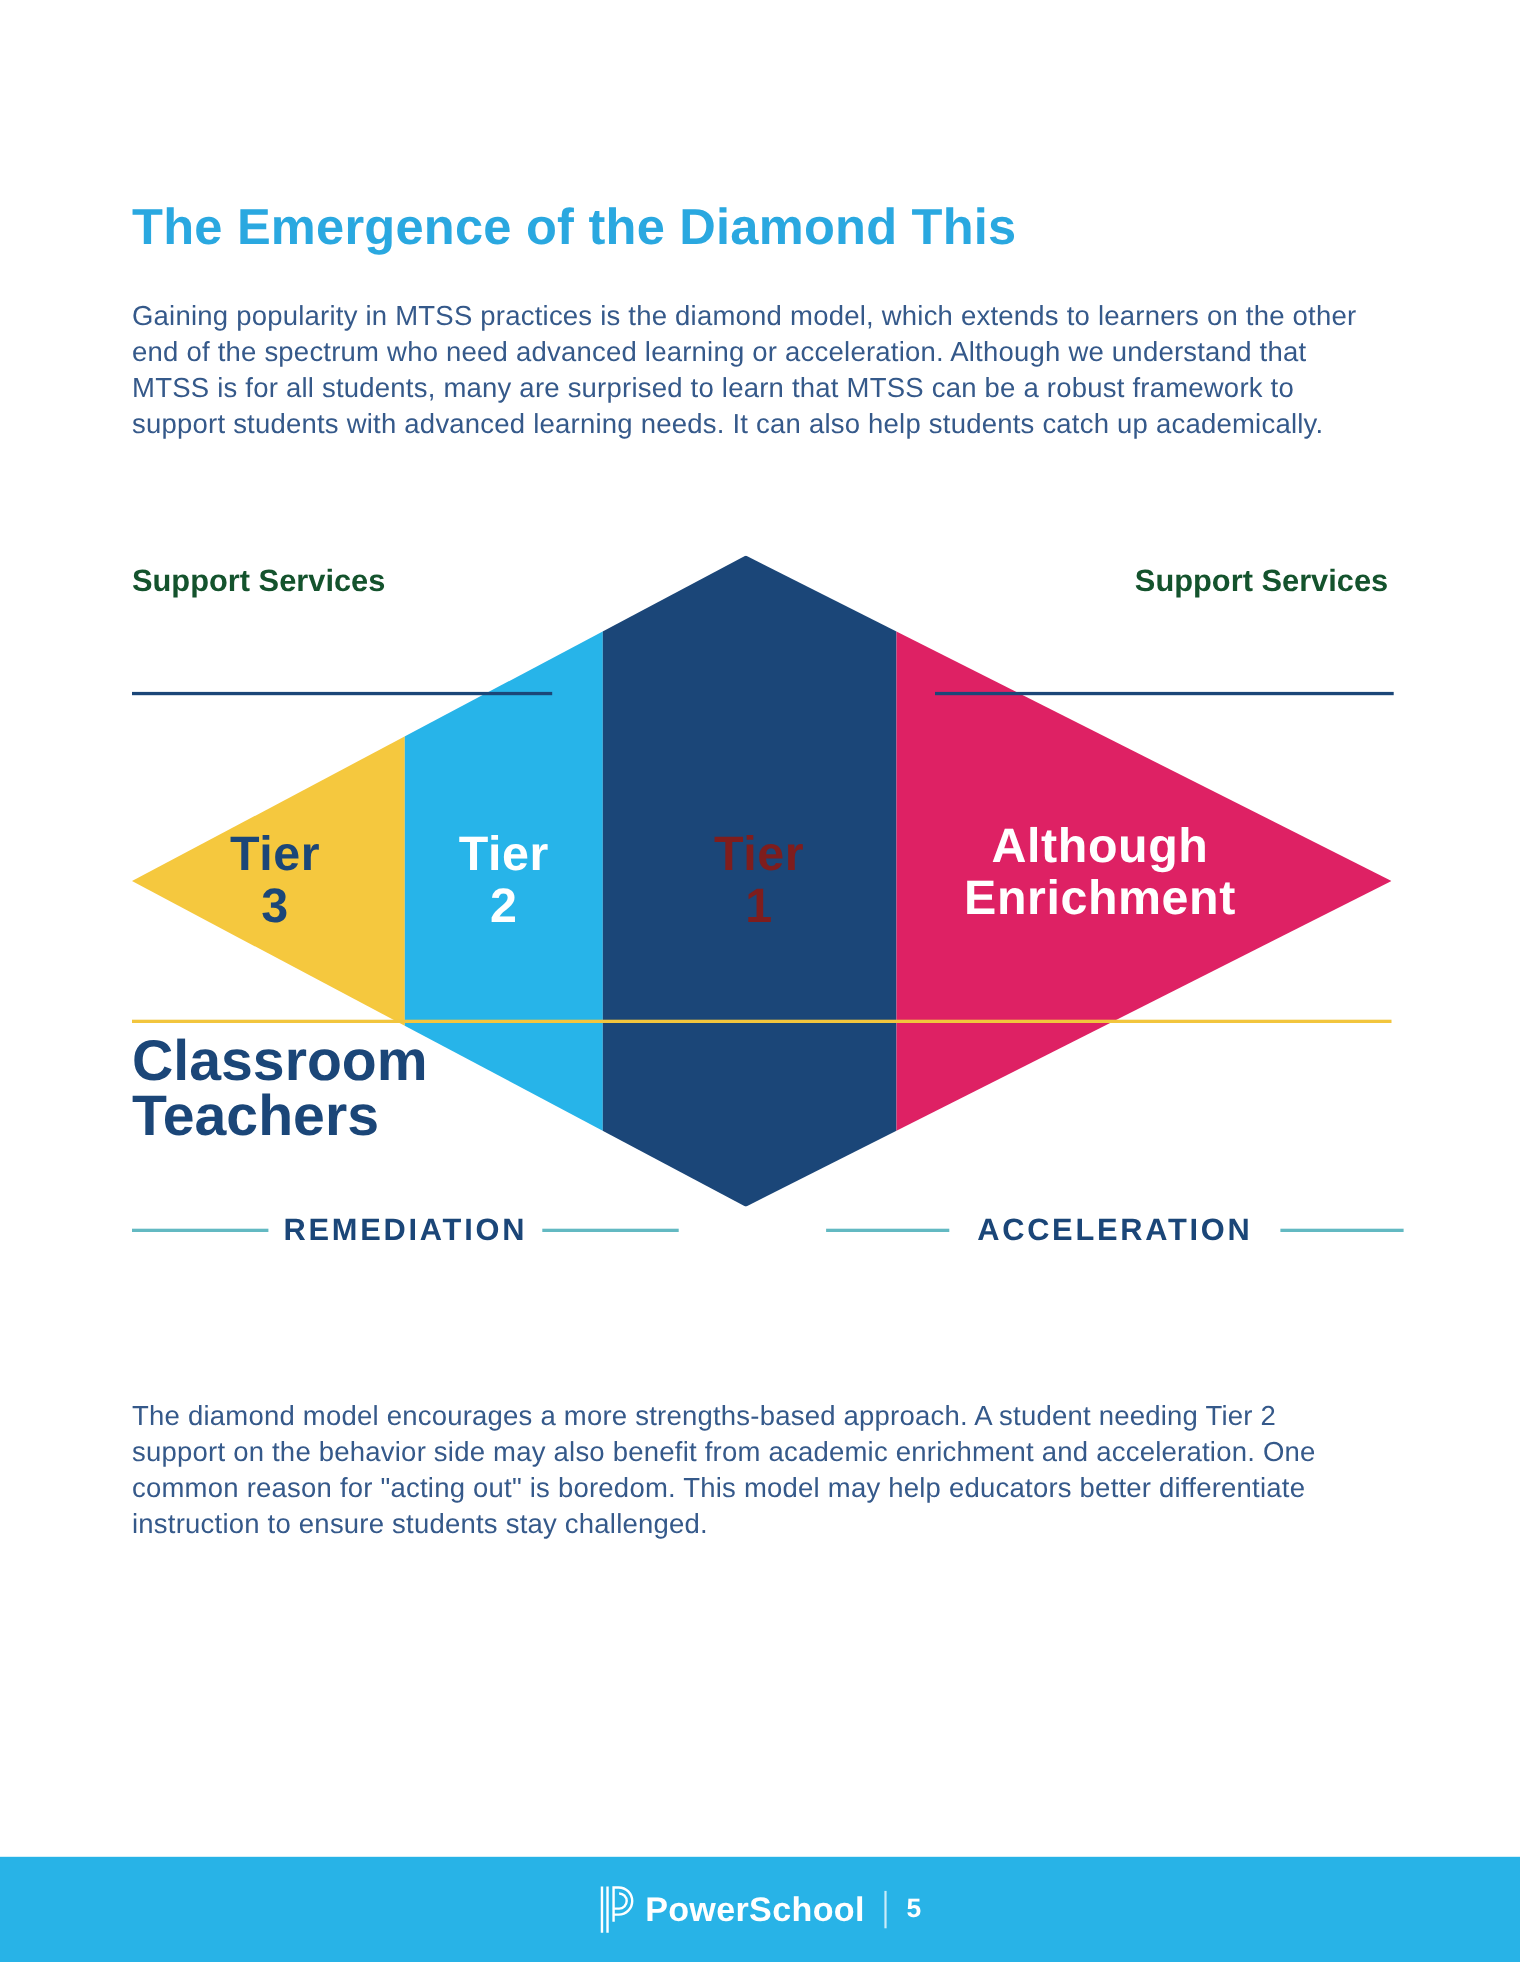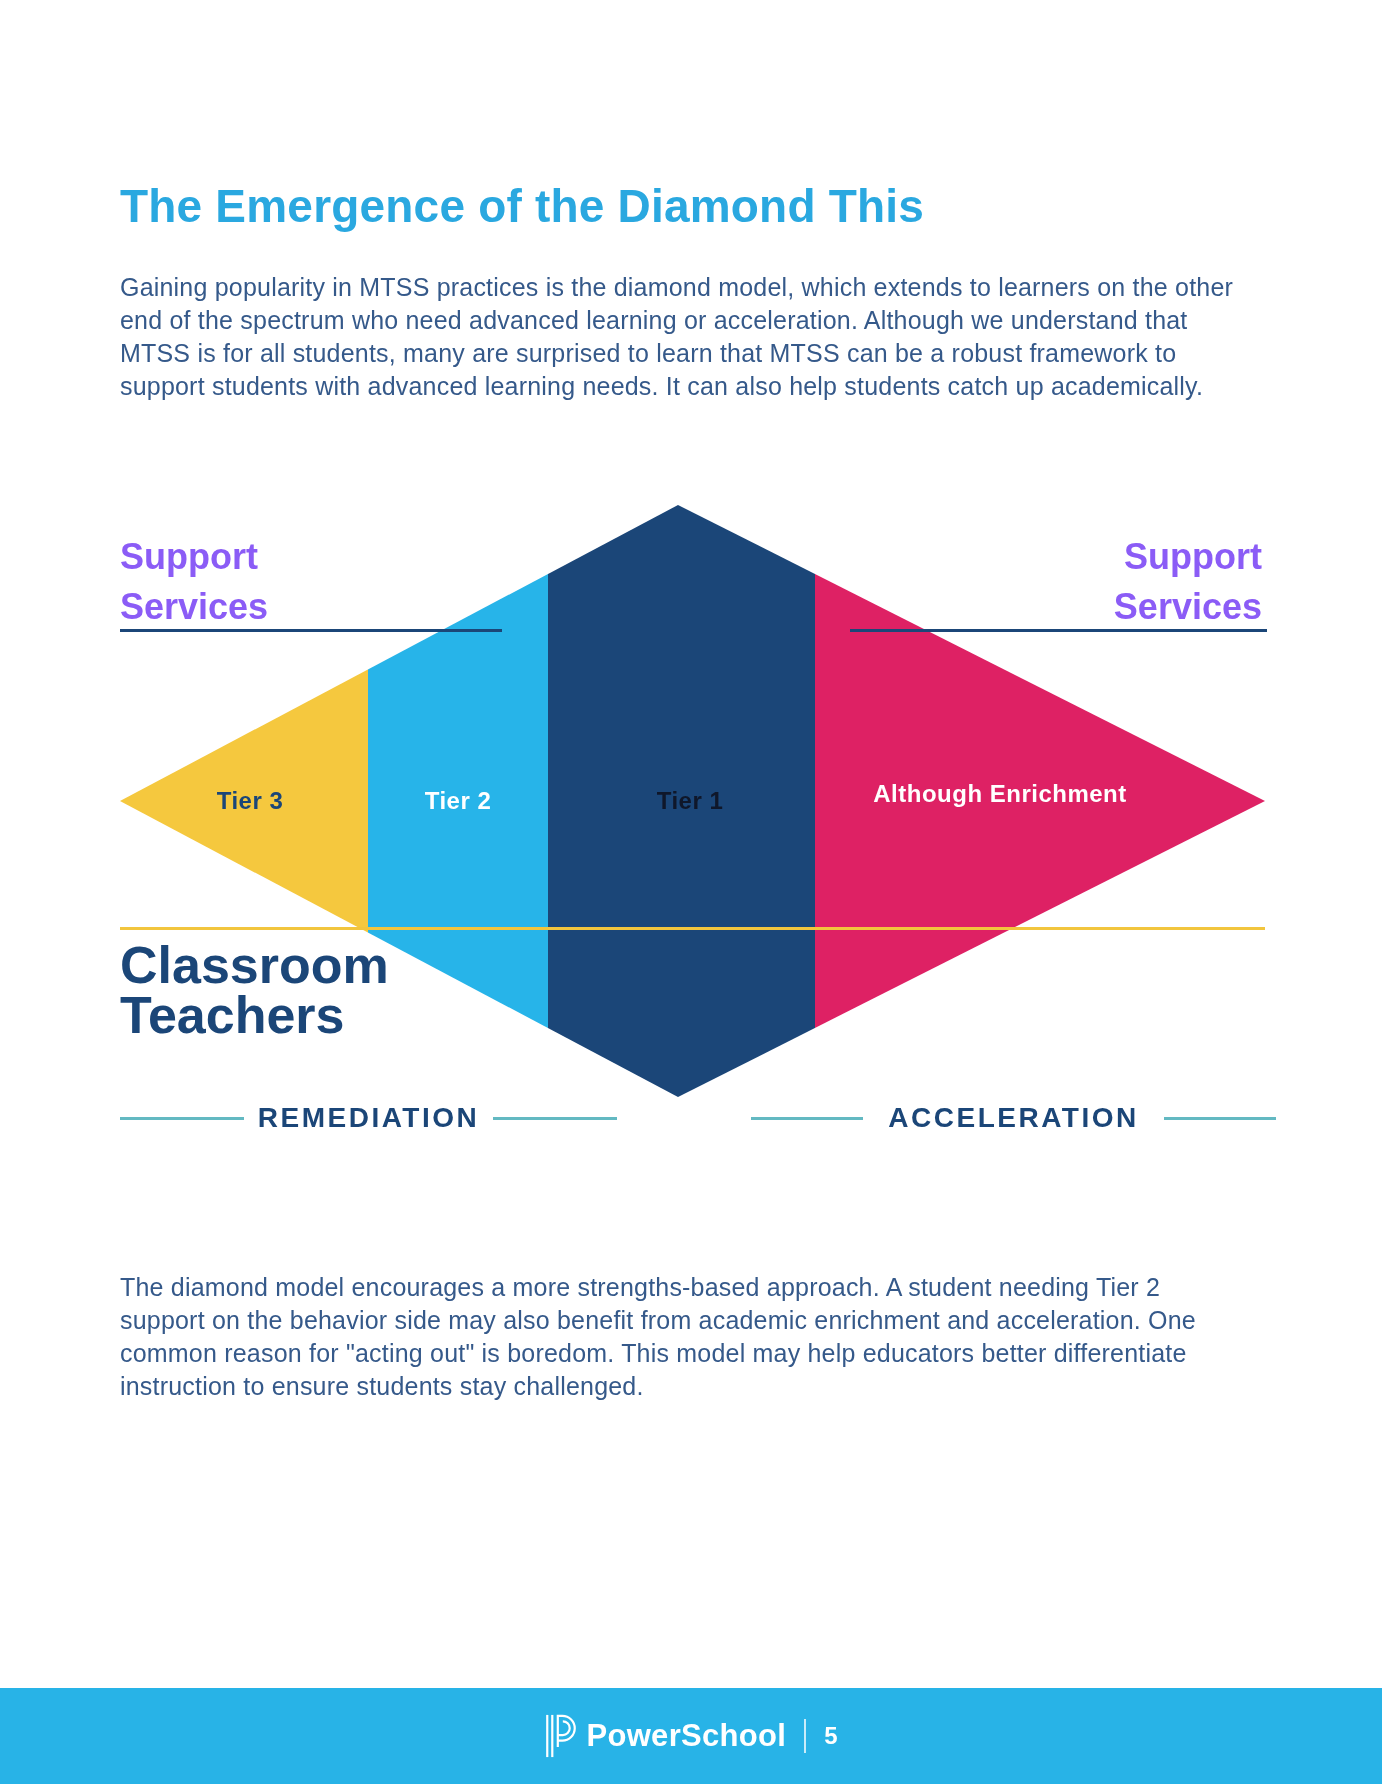--- a/index.html
+++ b/index.html
@@ -16,22 +16,22 @@
   }
   .body-para{
     position:absolute;left:120px;width:1125px;
     font-size:25px;line-height:33px;color:#35598A;
     letter-spacing:0.2px;
   }
   #intro-para{top:246px;}
   #closing-para{top:1246px;}
 
   .corner-label{
-    position:absolute;top:532px;width:235px;
-    font-size:36px;font-weight:bold;line-height:50px;color:#8b5cf6;
+    position:absolute;top:503px;width:235px;
+    font-size:28px;font-weight:bold;line-height:50px;color:#14532d;
   }
   #support-left{left:120px;text-align:left;}
   #support-right{left:1027px;text-align:right;}
   .navy-rule{position:absolute;top:629px;height:3px;background:#1B4678;z-index:5;}
   #rule-left{left:120px;width:382px;}
   #rule-right{left:850px;width:417px;}
 
   #diamond{
     position:absolute;left:120px;top:505px;width:1145px;height:592px;
     clip-path:polygon(558px 0px, 1145px 296px, 558px 592px, 0px 296px);
@@ -39,21 +39,21 @@
   }
   .stripe{position:absolute;top:0;height:592px;}
   #stripe-t3{left:0;width:248px;}
   #stripe-t2{left:248px;width:180px;}
   #stripe-t1{left:428px;width:267px;}
   #stripe-ext{left:695px;width:450px;}
 
   .tier-label{
     position:absolute;z-index:6;
     transform:translate(-50%,-50%);
-    font-size:24px;font-weight:bold;line-height:47px;
+    font-size:44px;font-weight:bold;line-height:47px;
     text-align:center;letter-spacing:0.5px;
   }
   #tier3-label{left:250px;top:800px;width:95px;}
   #tier2-label{left:458px;top:800px;width:95px;}
   #tier1-label{left:690px;top:800px;width:95px;}
   #ext-label{left:1000px;top:793px;width:255px;}
 
   #yellow-line{
     position:absolute;left:120px;top:927px;width:1145px;height:3px;z-index:5;
   }
@@ -99,21 +99,21 @@
   </div>
 
   <div class="corner-label" id="support-left">Support Services</div>
   <div class="corner-label" id="support-right">Support Services</div>
 
   <div class="navy-rule" id="rule-left" style="background-color: rgb(27, 70, 120);"></div>
   <div class="navy-rule" id="rule-right" style="background-color: rgb(27, 70, 120);"></div>
 
   <div class="tier-label" id="tier3-label" style="color: rgb(27, 70, 120);">Tier 3</div>
   <div class="tier-label" id="tier2-label" style="color: rgb(255, 255, 255);">Tier 2</div>
-  <div class="tier-label" id="tier1-label" style="color: #0f172a;">Tier 1</div>
+  <div class="tier-label" id="tier1-label" style="color: #7f1d1d;">Tier 1</div>
   <div class="tier-label" id="ext-label" style="color: rgb(255, 255, 255);">Although Enrichment</div>
 
   <div id="yellow-line" style="background-color: rgb(242, 197, 61);"></div>
 
   <div id="classroom-label">Classroom Teachers</div>
 
   <div class="axis-row" id="axis-left">
     <div class="axis-line" style="background-color: rgb(99, 185, 194);"></div>
     <div class="axis-text">REMEDIATION</div>
     <div class="axis-line" style="background-color: rgb(99, 185, 194);"></div>

